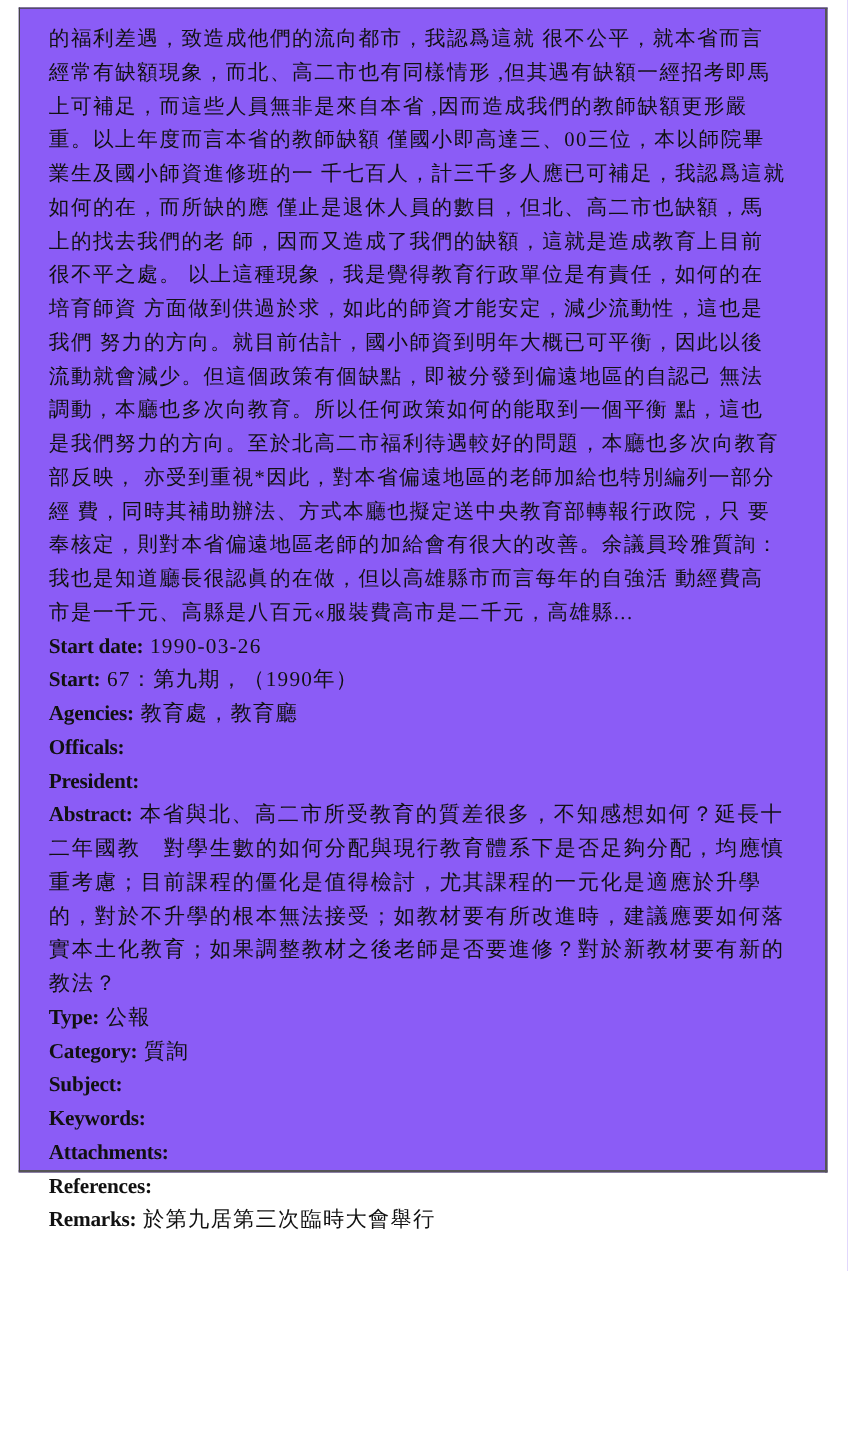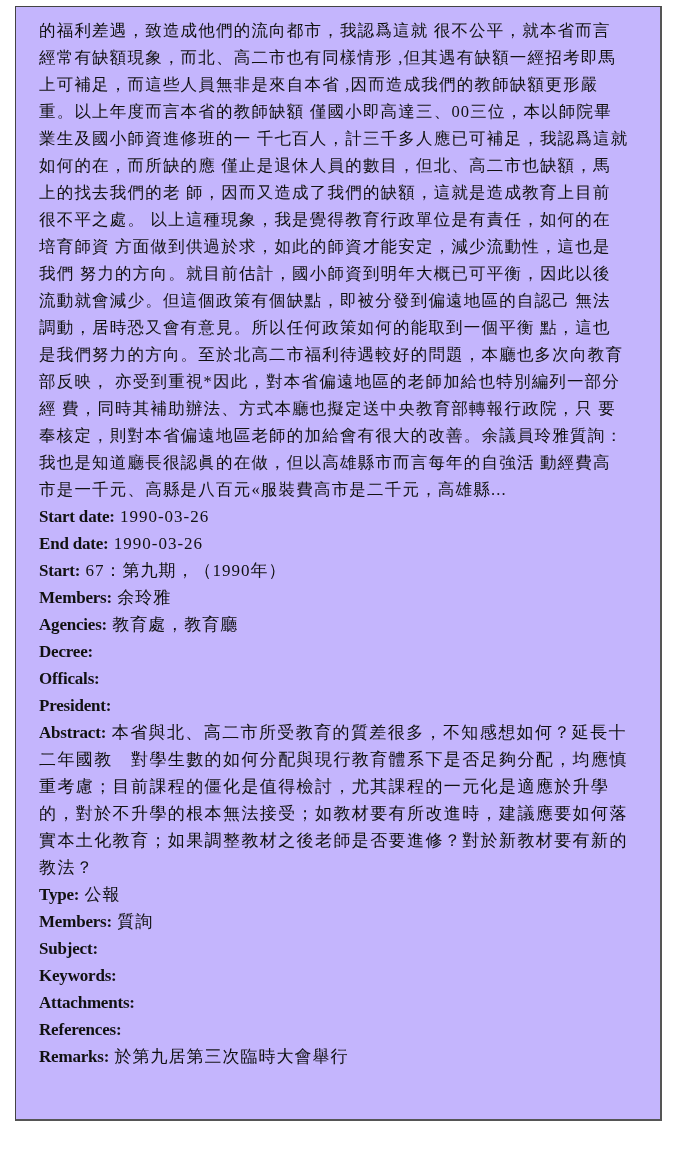--- a/index.html
+++ b/index.html
@@ -11,26 +11,26 @@
       width: 678px;
       height: 1155px;
       position: relative;
       overflow: hidden;
     }
     .record-box {
       position: absolute;
       left: 15px;
       top: 6px;
       width: 647px;
-      height: 1115px;
+      height: 932px;
       border: 1px solid #444;
       border-right: 2px solid #555;
       border-bottom: 2px solid #555;
       box-sizing: border-box;
-      background: #c4b5fd;
+      background: #8b5cf6;
     }
     .content {
       position: absolute;
       left: 23px;
       top: 10px;
       width: 605px;
       font-family: "Liberation Serif", "DejaVu Serif", serif;
       color: #111;
     }
     .body-text {
@@ -68,39 +68,36 @@
       <div>經常有缺額現象，而北、高二市也有同樣情形 ,但其遇有缺額一經招考即馬</div>
       <div>上可補足，而這些人員無非是來自本省 ,因而造成我們的教師缺額更形嚴</div>
       <div>重。以上年度而言本省的教師缺額 僅國小即高達三、00三位，本以師院畢</div>
       <div>業生及國小師資進修班的一 千七百人，計三千多人應已可補足，我認爲這就</div>
       <div>如何的在，而所缺的應 僅止是退休人員的數目，但北、高二市也缺額，馬</div>
       <div>上的找去我們的老 師，因而又造成了我們的缺額，這就是造成教育上目前</div>
       <div>很不平之處。 以上這種現象，我是覺得教育行政單位是有責任，如何的在</div>
       <div>培育師資 方面做到供過於求，如此的師資才能安定，減少流動性，這也是</div>
       <div>我們 努力的方向。就目前估計，國小師資到明年大概已可平衡，因此以後</div>
       <div>流動就會減少。但這個政策有個缺點，即被分發到偏遠地區的自認己 無法</div>
-      <div>調動，居時恐又會有意見。所以任何政策如何的能取到一個平衡 點，這也</div>
+      <div>調動，本廳也多次向教育。所以任何政策如何的能取到一個平衡 點，這也</div>
       <div>是我們努力的方向。至於北高二市福利待遇較好的問題，本廳也多次向教育</div>
       <div>部反映， 亦受到重視*因此，對本省偏遠地區的老師加給也特別編列一部分</div>
       <div>經 費，同時其補助辦法、方式本廳也擬定送中央教育部轉報行政院，只 要</div>
       <div>奉核定，則對本省偏遠地區老師的加給會有很大的改善。余議員玲雅質詢：</div>
       <div>我也是知道廳長很認眞的在做，但以高雄縣市而言每年的自強活 動經費高</div>
       <div>市是一千元、高縣是八百元«服裝費高市是二千元，高雄縣...</div>
     </div>
 
     <div class="field"><span class="label">Start date:</span><span class="value"> 1990-03-26</span></div>
-    <div class="field"><span class="label">End date:</span><span class="value"> 1990-03-26</span></div>
     <div class="field"><span class="label">Start:</span><span class="value"> 67：第九期，（1990年）</span></div>
-    <div class="field"><span class="label">Members:</span><span class="value"> 余玲雅</span></div>
     <div class="field"><span class="label">Agencies:</span><span class="value"> 教育處，教育廳</span></div>
-    <div class="field"><span class="label">Decree:</span><span class="value"></span></div>
     <div class="field"><span class="label">Officals:</span><span class="value"></span></div>
     <div class="field"><span class="label">President:</span><span class="value"></span></div>
     <div class="field abstract"><span class="label">Abstract:</span><span class="value"> 本省與北、高二市所受教育的質差很多，不知感想如何？延長十二年國教　對學生數的如何分配與現行教育體系下是否足夠分配，均應慎重考慮；目前課程的僵化是值得檢討，尤其課程的一元化是適應於升學的，對於不升學的根本無法接受；如教材要有所改進時，建議應要如何落實本土化教育；如果調整教材之後老師是否要進修？對於新教材要有新的教法？</span></div>
     <div class="field"><span class="label">Type:</span><span class="value"> 公報</span></div>
-    <div class="field"><span class="label">Members:</span><span class="value"> 質詢</span></div>
+    <div class="field"><span class="label">Category:</span><span class="value"> 質詢</span></div>
     <div class="field"><span class="label">Subject:</span><span class="value"></span></div>
     <div class="field"><span class="label">Keywords:</span><span class="value"></span></div>
     <div class="field"><span class="label">Attachments:</span><span class="value"></span></div>
     <div class="field"><span class="label">References:</span><span class="value"></span></div>
     <div class="field"><span class="label">Remarks:</span><span class="value"> 於第九居第三次臨時大會舉行</span></div>
   </div>
 </div>
 
 </body></html>

